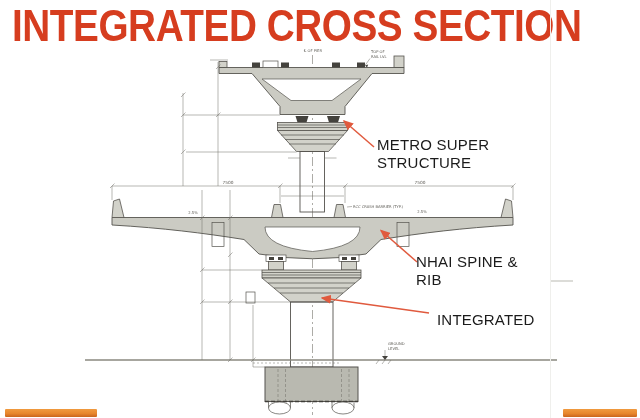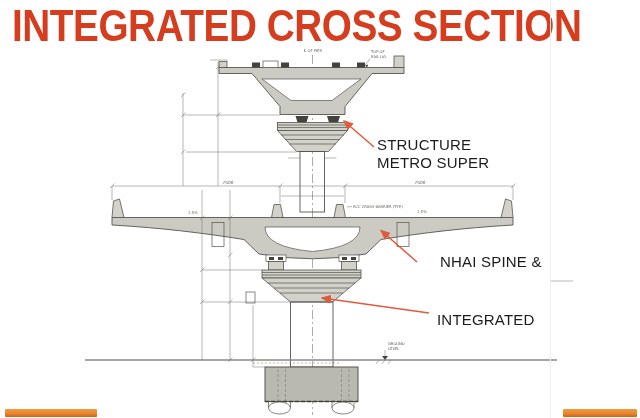--- a/index.html
+++ b/index.html
@@ -12,21 +12,21 @@
     font-family:"Liberation Sans",sans-serif}
   .stage{position:relative;width:563px;height:418px;background:#fff}
   .title{position:absolute;left:12px;top:4px;font-size:44px;font-weight:700;
     line-height:1;color:var(--title);letter-spacing:-.5px;white-space:nowrap;
     transform:scaleX(.88);transform-origin:0 0;}
   .drawing-svg{position:absolute;left:0;top:0;width:640px;height:418px}
   .callout{position:absolute;font-size:15px;line-height:17.5px;color:var(--label-text);
     letter-spacing:.2px;white-space:nowrap}
   .callout span{display:block}
   .callout-metro{left:377px;top:136px}
-  .callout-nhai{left:440px;top:253px}
+  .callout-nhai{left:416px;top:253px}
   .callout-pier{left:437px;top:311px}
   .bar{position:absolute;height:8px;bottom:1px;border-radius:1px;
     background:linear-gradient(180deg,#f09a3f 0%,var(--accent-bar) 55%,var(--accent-bar-dark) 100%)}
   .bar-left{left:5px;width:92px}
   .bar-right{left:563px;width:74px}
   .slide-edge{position:absolute;left:550px;top:0;width:1px;height:418px;background:#efefec}
   .stray-dash{position:absolute;left:551px;top:280px;width:22px;height:2px;background:#dcdcd8}
   
   .ln{stroke:var(--drawing-line);stroke-width:.7;fill:none}
   .lnb{stroke:var(--drawing-line);stroke-width:1.1;fill:none}
@@ -208,25 +208,26 @@
       <line class="dim" x1="253" y1="367" x2="265" y2="367"></line>
       <line class="dim" x1="251" y1="362" x2="255.5" y2="357.5"></line>
     </g>
 
     <line class="red" marker-end="url(#redArrow)" x1="374" y1="147" x2="344" y2="121"></line>
     <line class="red" marker-end="url(#redArrow)" x1="417" y1="262" x2="381" y2="230.5"></line>
     <line class="red" marker-end="url(#redArrow)" x1="429" y1="313" x2="322" y2="298"></line>
   </svg>
 
   <div class="callout callout-metro">
+    <span>METRO SUPER</span>
     <span>STRUCTURE</span>
-    <span>METRO SUPER</span>
   </div>
   <div class="callout callout-nhai">
     <span>NHAI SPINE &amp;</span>
+    <span>RIB</span>
   </div>
   <div class="callout callout-pier">
     <span>INTEGRATED</span>
   </div>
 
   <div class="slide-edge"></div>
   <div class="stray-dash"></div>
   <div class="bar bar-left"></div>
   <div class="bar bar-right"></div>
 </div>

